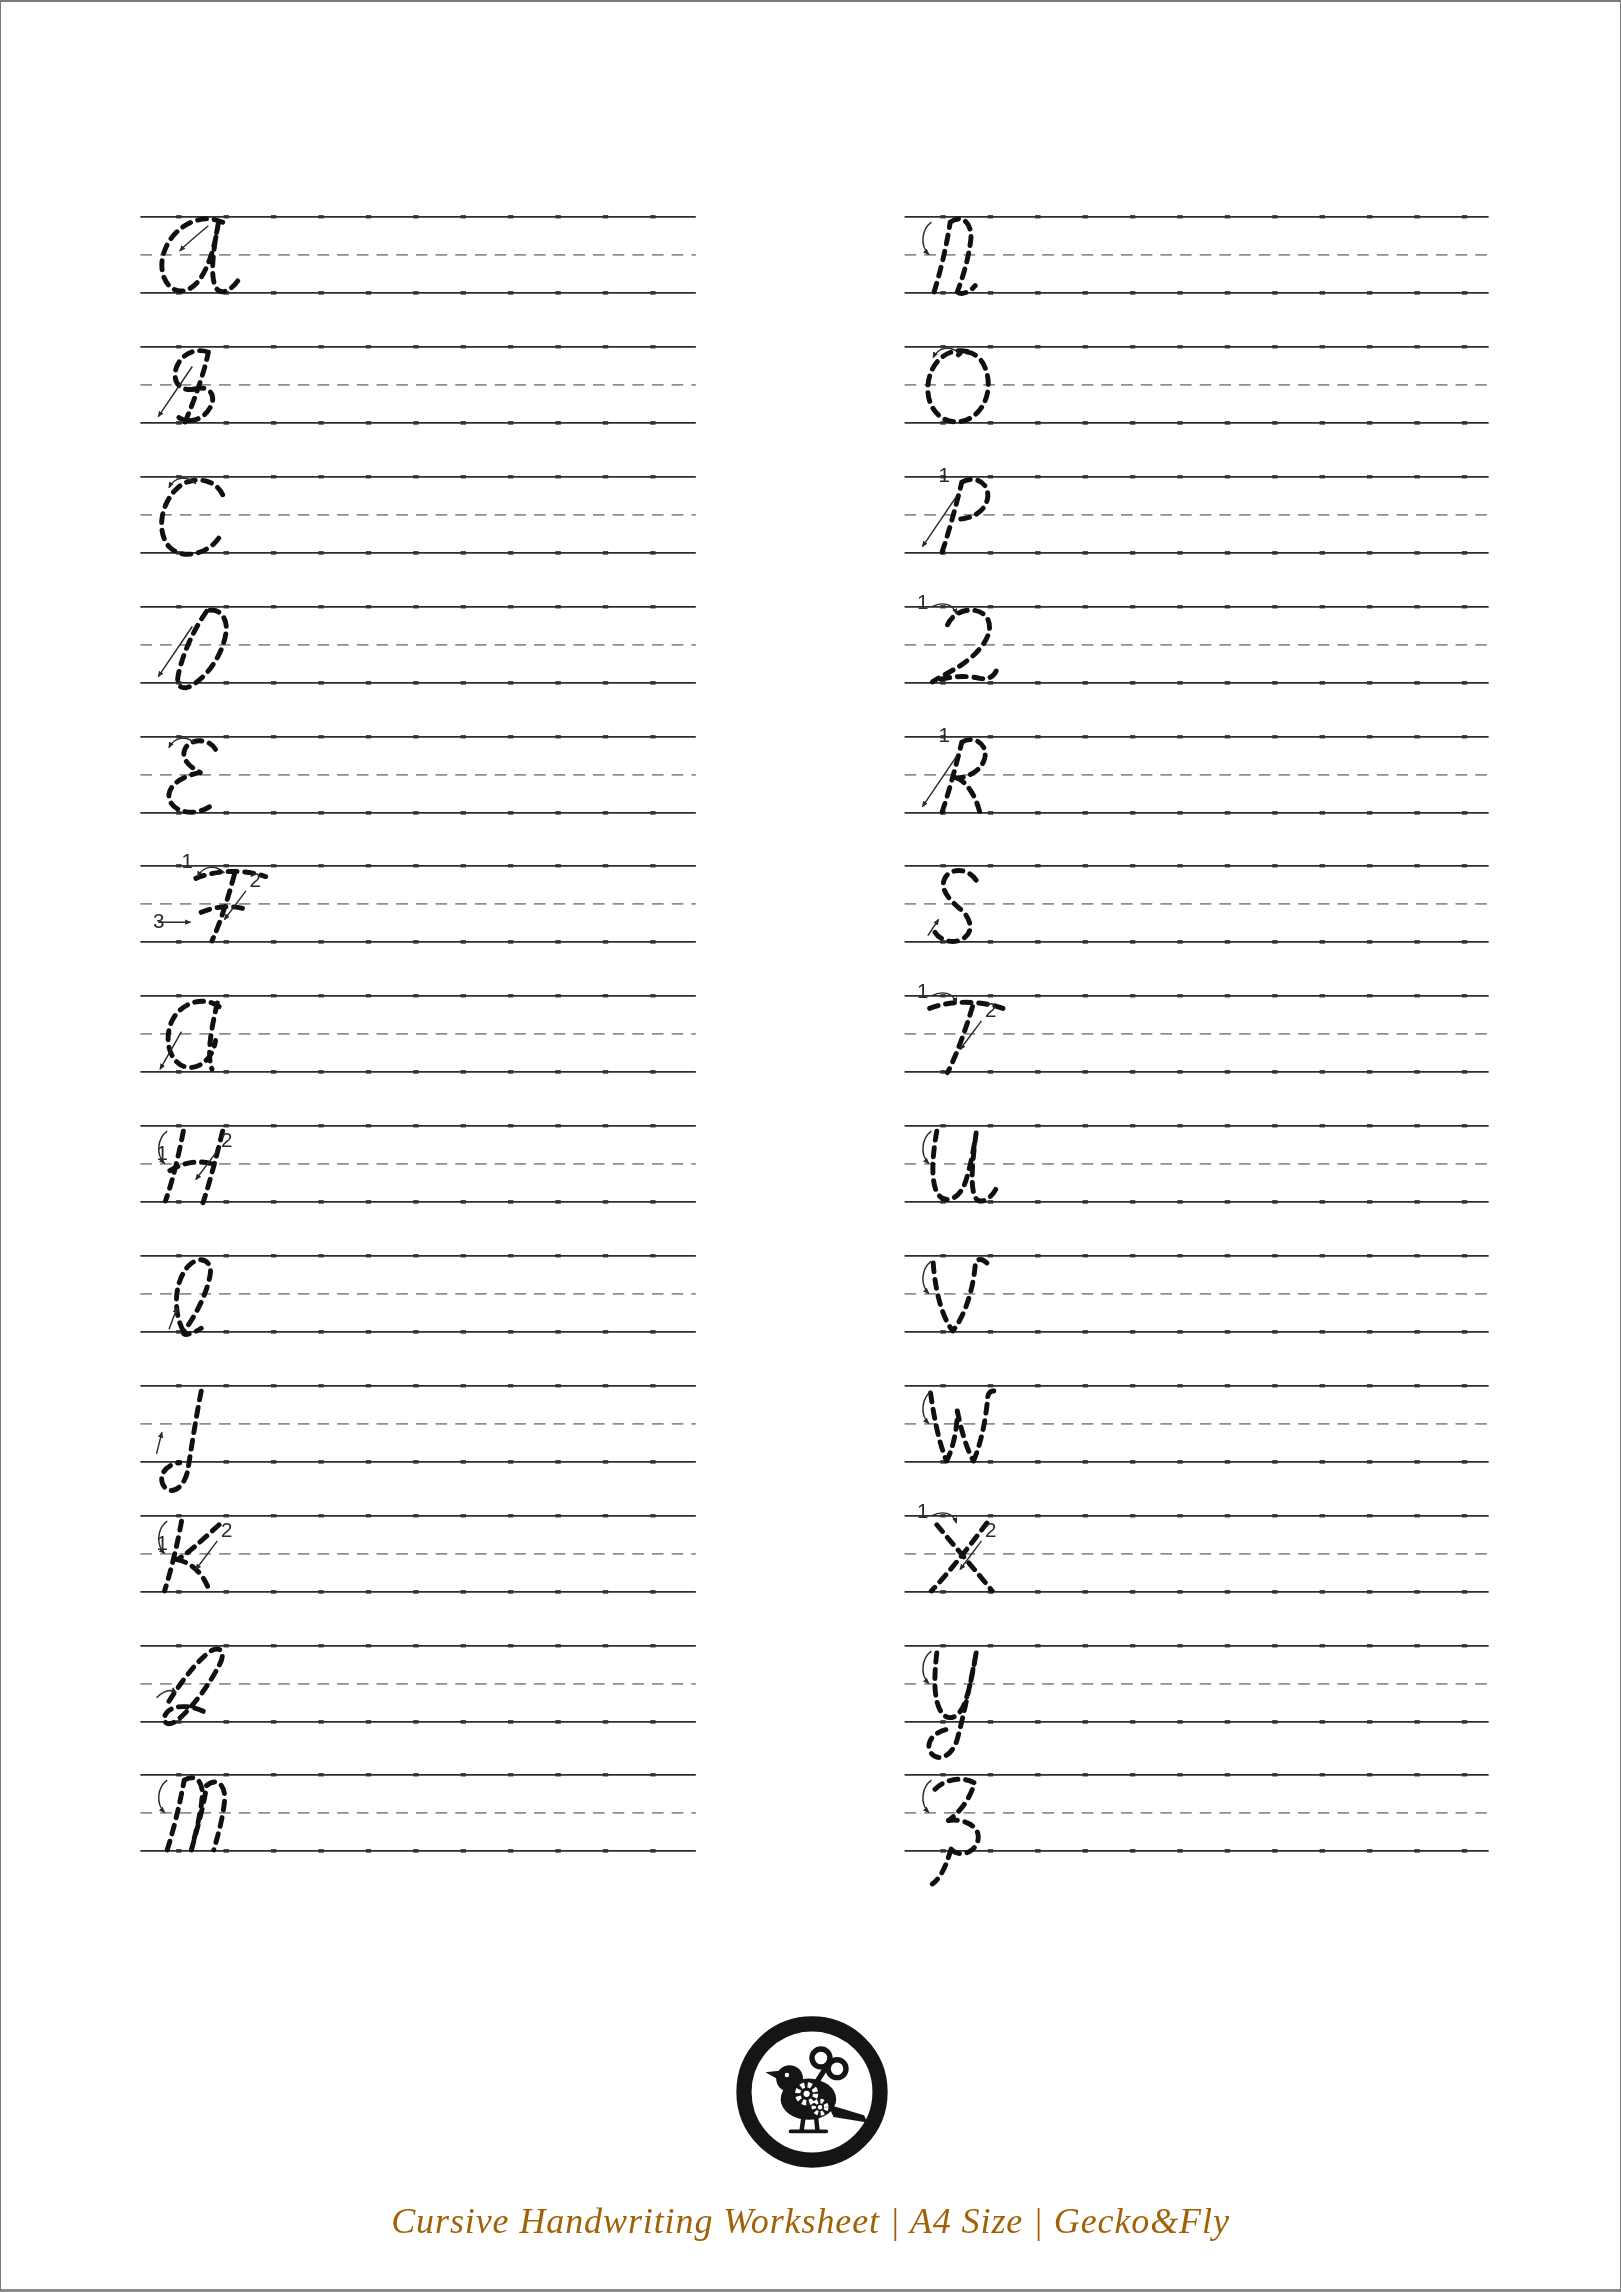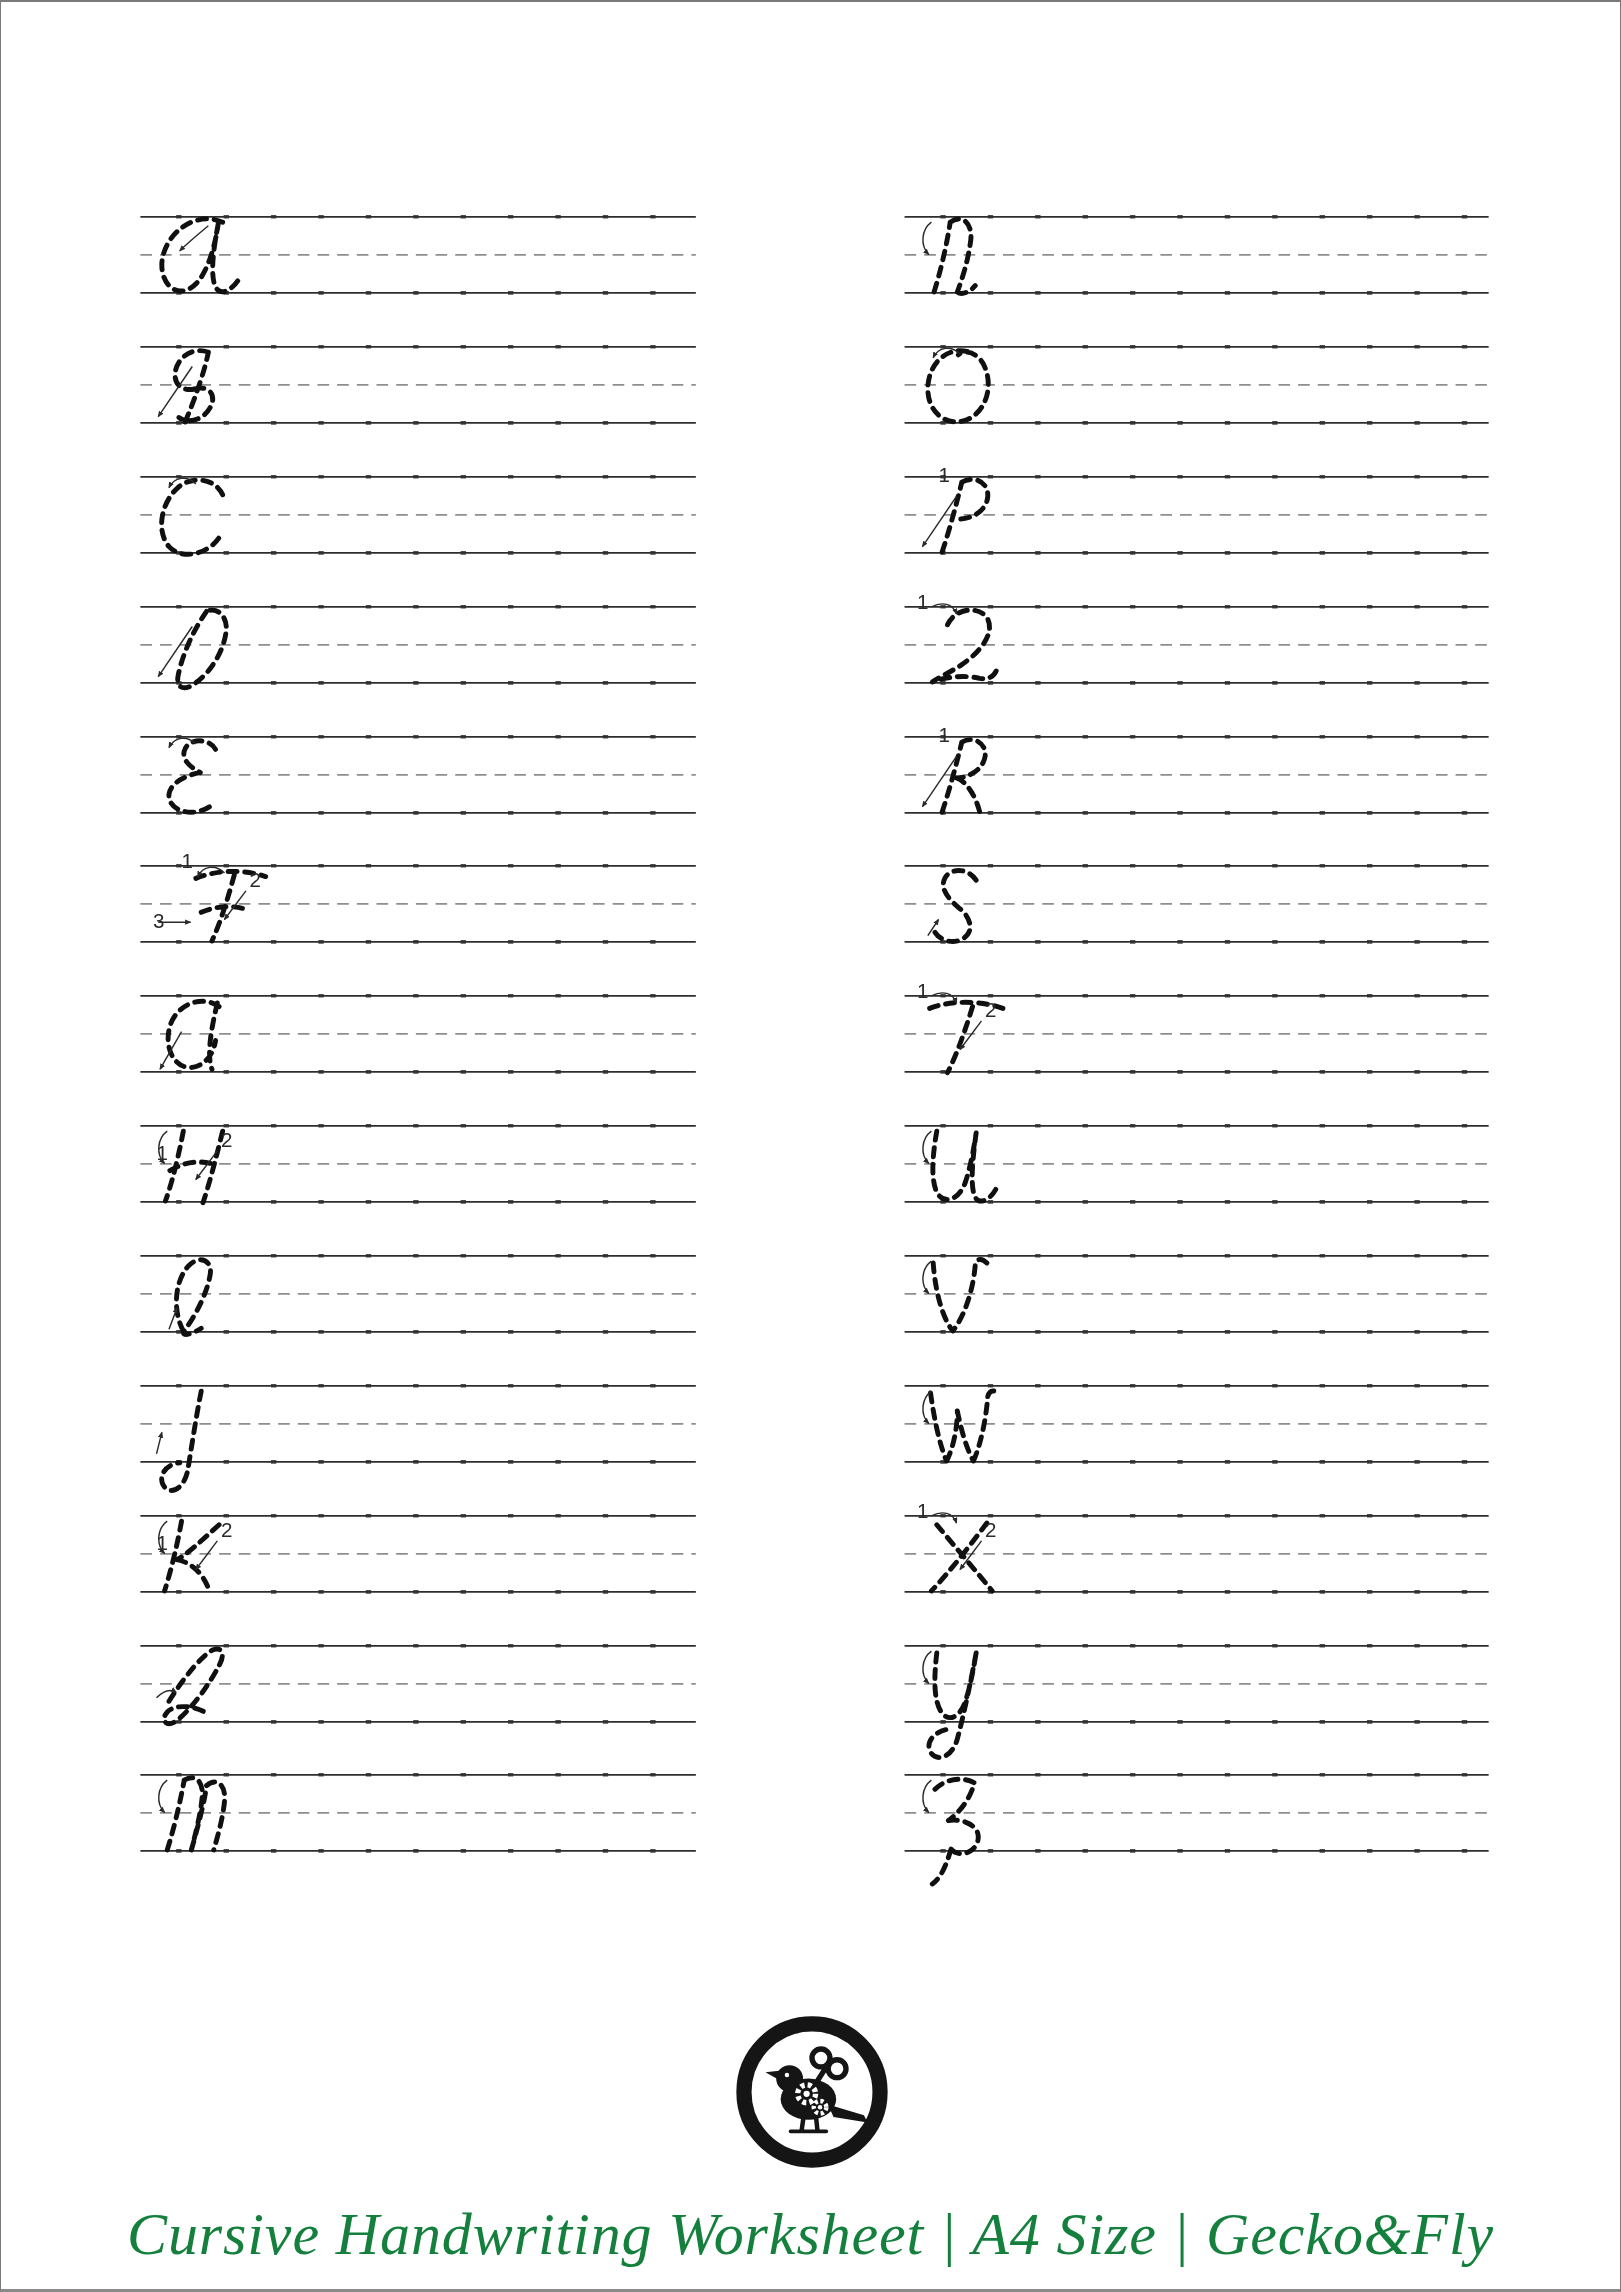--- a/index.html
+++ b/index.html
@@ -7,21 +7,21 @@
     position:relative;width:1621px;height:2293px;background:#ffffff;
     border-top:2.7px solid #7a7a7a;border-left:1.8px solid #7a7a7a;
     border-right:1.8px solid #7a7a7a;border-bottom:4.5px solid #8a8a8a;
     box-sizing:border-box;overflow:hidden;
     font-family:"Liberation Sans", sans-serif;
   }
   .row-svg{position:absolute;overflow:visible;}
   .footer{
     position:absolute;left:0;top:2198px;width:100%;text-align:center;
     font-family:"Liberation Serif", serif;font-style:italic;
-    font-size:60px;letter-spacing:0.9px;color:#15803d;white-space:nowrap;
+    font-size:36px;letter-spacing:0.9px;color:#a16207;white-space:nowrap;
   }
   .logo-wrap{position:absolute;left:734px;top:2013px;width:154px;height:154px;}
 </style>
 </head>
 <body>
 
 <div class="page">
   <div id="rows-layer">
       <svg width="592" height="161" class="row-svg" style="left: 139px; top: 188px;" viewBox="0 0 661 180">
         <defs>

